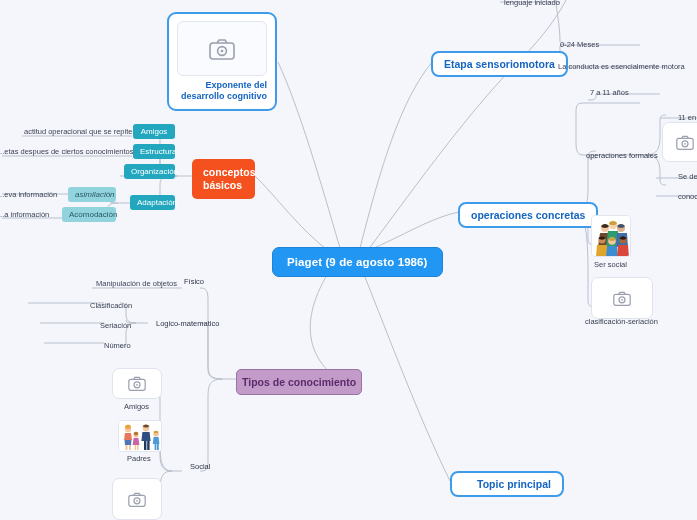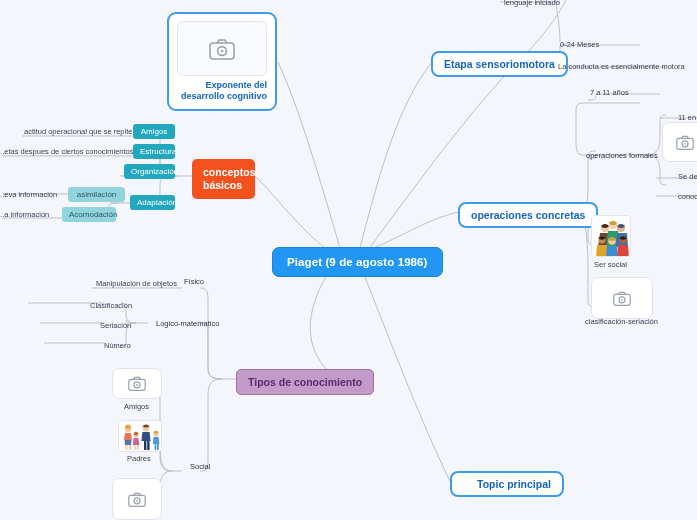--- a/index.html
+++ b/index.html
@@ -71,21 +71,21 @@
   }
 
   
   .topic-purple {
     background: #c39bc8;
     border: 1px solid #9a72a3;
     border-radius: 5px;
     color: #5b2b6b;
     font-weight: bold;
     font-size: 10.5px;
-    padding: 6px 11px;
+    padding: 6px 5px;
   }
 
   
   .tag-teal {
     background: #22a7bf;
     border-radius: 3px;
     color: #ffffff;
     font-size: 8px;
     padding: 3px 7px;
     text-align: center;
@@ -266,21 +266,21 @@
   <div class="node tag-teal" style="left:133px; top:124px; width:42px;">Amigos</div>
   <div class="node leaf" style="left:22px; top:125px;">actitud operacional que se repite</div>
 
   <div class="node tag-teal" style="left:133px; top:144px; width:42px;">Estructura</div>
   <div class="node leaf" style="left:-4px; top:145px;">...etas despues de ciertos conocimientos</div>
 
   <div class="node tag-teal" style="left:124px; top:164px; width:51px;">Organización</div>
 
   <div class="node tag-teal" style="left:130px; top:195px; width:45px;">Adaptación</div>
 
-  <div class="node tag-teal-light" style="left:68px; top:187px; width:57px;">asimilación</div>
+  <div class="node tag-teal-light" style="left:68px; top:187px; width:48px;font-style:italic;">asimilación</div>
   <div class="node leaf" style="left:-4px; top:188px;">...eva información</div>
 
   <div class="node tag-teal-light" style="left:62px; top:207px; width:54px;">Acomodación</div>
   <div class="node leaf" style="left:-4px; top:208px;">...a información</div>
 
   <div class="node topic-purple" style="left:236px; top:369px;">Tipos de conocimiento</div>
 
   <div class="node leaf-dark" style="left:184px; top:277px;">Físico</div>
   <div class="node leaf" style="left:94px; top:277px;">Manipulación de objetos</div>
 

